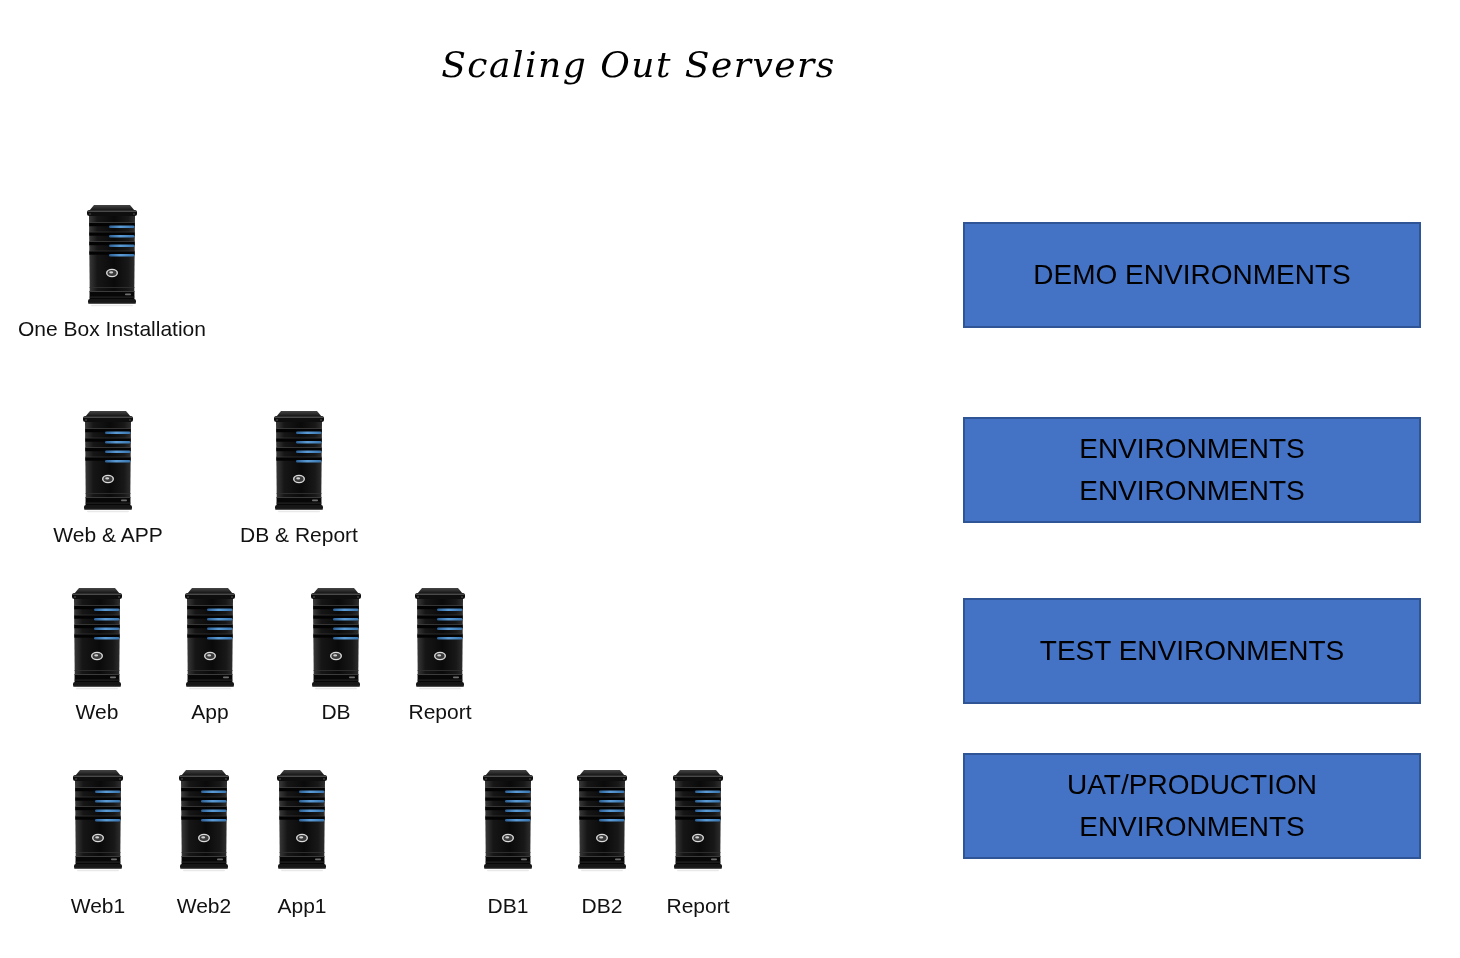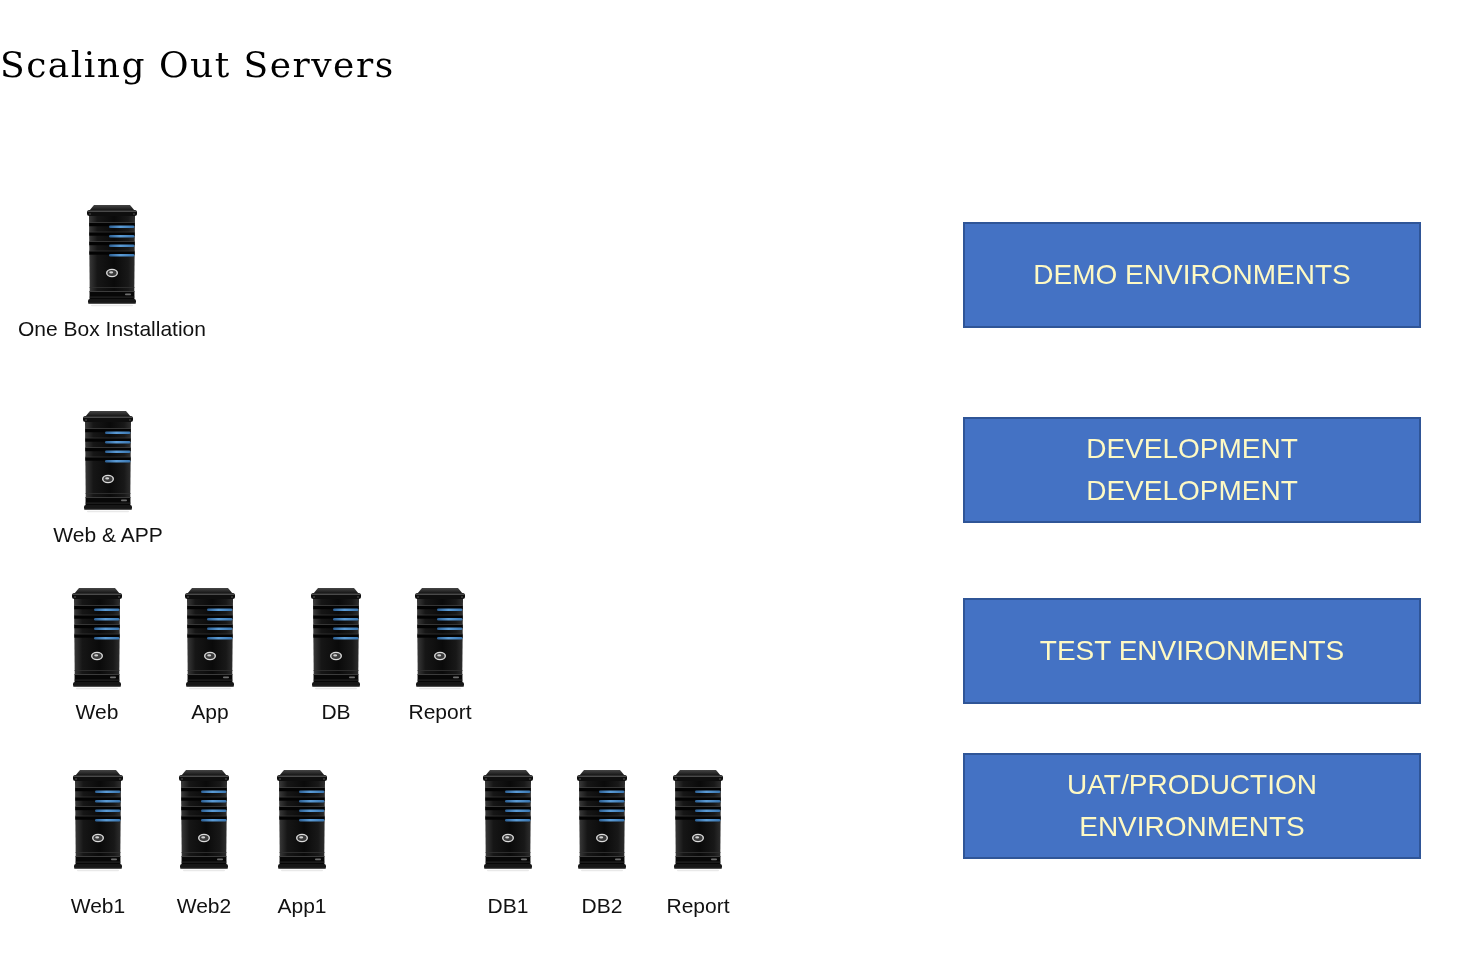--- a/index.html
+++ b/index.html
@@ -1,22 +1,23 @@
 <!DOCTYPE html>
 <html><head>
 <meta charset="utf-8">
 <style>
   html,body{margin:0;padding:0;background:#ffffff;}
   body{width:1460px;height:958px;overflow:hidden;font-family:"Liberation Sans",sans-serif;}
   .canvas{position:relative;width:1460px;height:958px;background:#ffffff;}
 
   .title{
     position:absolute;top:44px;left:0;width:1277px;
+    text-align:center;
     font-family:"DejaVu Serif","Liberation Serif",serif;
-    font-size:36px;color:#000;letter-spacing:1.5px;white-space:nowrap;
+    font-size:36px;color:#000;letter-spacing:1.5px;white-space:nowrap;font-style:italic;
   }
 
   .server{
     position:absolute;width:120px;
     display:flex;flex-direction:column;align-items:center;
   }
   .srv{width:60px;height:104px;display:block;}
   .slabel{
     margin-top:10px;font-size:21px;color:#111;
     white-space:nowrap;text-align:center;line-height:1.15;
@@ -24,21 +25,21 @@
   .r1{top:203px}.r2{top:409px}.r3{top:586px}.r4{top:768px}
   .r4 .slabel{margin-top:22px}
 
   .envbox{
     position:absolute;left:963px;width:454px;height:102px;
     background:#4472C4;border:2px solid #2F5597;
     display:flex;align-items:center;justify-content:center;
   }
   .b1{top:222px}.b2{top:417px}.b3{top:598px}.b4{top:753px}
   .envtext{
-    color:#fef9c3;font-size:28px;line-height:1.5;
+    color:#000000;font-size:28px;line-height:1.5;
     text-align:center;max-width:380px;
   }
 
   .svgdefs{position:absolute;width:0;height:0;overflow:hidden;}
 </style>
 </head>
 <body>
 
 <div class="canvas">
 
@@ -110,20 +111,26 @@
       </svg>
     <div class="slabel">One Box Installation</div>
   </div>
 
   <div class="server r2" style="left:48px">
     <svg class="srv" viewBox="0 0 60 104">
         <use href="#server-tower"></use>
       </svg>
     <div class="slabel">Web &amp; APP</div>
   </div>
+  <div class="server r2" style="left:239px">
+    <svg class="srv" viewBox="0 0 60 104">
+        <use href="#server-tower"></use>
+      </svg>
+    <div class="slabel">DB &amp; Report</div>
+  </div>
 
   <div class="server r3" style="left:37px">
     <svg class="srv" viewBox="0 0 60 104">
         <use href="#server-tower"></use>
       </svg>
     <div class="slabel">Web</div>
   </div>
   <div class="server r3" style="left:150px">
     <svg class="srv" viewBox="0 0 60 104">
         <use href="#server-tower"></use>
@@ -177,21 +184,21 @@
     <svg class="srv" viewBox="0 0 60 104">
         <use href="#server-tower"></use>
       </svg>
     <div class="slabel">Report</div>
   </div>
 
   <div class="envbox b1">
     <span class="envtext">DEMO ENVIRONMENTS</span>
   </div>
   <div class="envbox b2">
-    <span class="envtext">DEVELOPMENT DEVELOPMENT</span>
+    <span class="envtext">ENVIRONMENTS ENVIRONMENTS</span>
   </div>
   <div class="envbox b3">
     <span class="envtext">TEST ENVIRONMENTS</span>
   </div>
   <div class="envbox b4">
     <span class="envtext">UAT/PRODUCTION ENVIRONMENTS</span>
   </div>
 
 </div>
 

